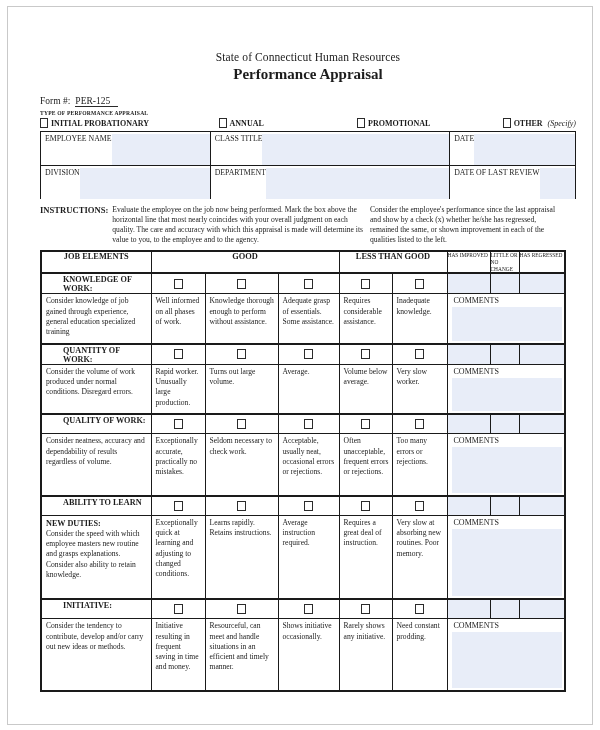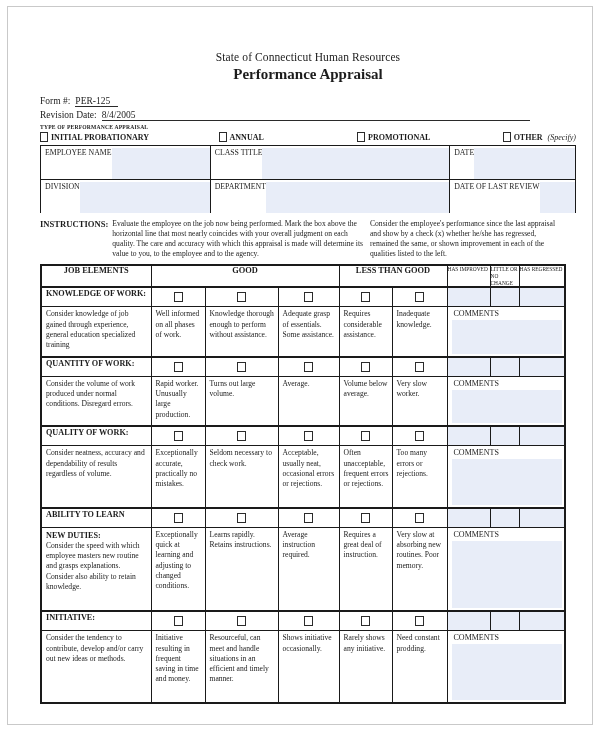--- a/index.html
+++ b/index.html
@@ -58,21 +58,21 @@
   .instr-text { font-size:7.6px; line-height:1.32; }
   .instr-right { flex:1; font-size:7.6px; line-height:1.32; }
 
   
   .main-table { width:523px; margin-top:5px; border:2px solid var(--line); table-layout:fixed; }
   .main-table td { border:1px solid var(--line); padding:0; vertical-align:top; overflow:hidden; }
   .main-table thead td { border-bottom:2px solid var(--line); }
   .hdr-big { font-size:8.4px; font-weight:bold; text-align:center; vertical-align:bottom; padding:2px 1px 3px; }
   .hdr-small { font-size:5.4px; line-height:1.25; padding:2px 1px 0 2px; vertical-align:top; }
   tr.cbrow td { border-top:2px solid var(--line); height:13px; }
-  tr.cbrow td.el-title { font-size:8.2px; font-weight:bold; padding:1px 0 0 4px; }
+  tr.cbrow td.el-title { font-size:8.2px; font-weight:bold; padding:1px 0 0 21px; }
   td.cbc { text-align:center; vertical-align:middle; }
   td.cbc .cb { width:9px; height:10px; }
   td.chg { background:var(--shade); }
   td.desc { font-size:7.6px; line-height:1.35; padding:2px 4px 2px 4px; }
   td.desc .subtitle { display:block; font-size:8.2px; }
   td.rate { font-size:7.6px; line-height:1.35; padding:2px 3px 2px 4px; }
   td.comments { padding:0; }
   .comments-inner { display:flex; flex-direction:column; height:100%; }
   .comments-lbl { font-size:8px; padding:2px 0 0 6px; }
   .comments-fill { flex:1; background:var(--shade); margin:2px 2px 2px 4px; }
@@ -85,24 +85,20 @@
 <div class="page">
   <div class="content">
 
     <div class="org-line">State of Connecticut Human Resources</div>
     <div class="doc-title">Performance Appraisal</div>
 
     <div class="meta">
       <div class="meta-row">
         <span class="meta-label">Form #:</span>
         <span class="u">PER-125</span>
-      </div>
-      <div class="meta-row">
-        <span class="meta-label">Revision Date:</span>
-        <span class="rev-fill">8/4/2005</span>
       </div>
     </div>
 
     <div class="type-label">TYPE OF PERFORMANCE APPRAISAL</div>
     <div class="type-row">
       <span class="type-opt o0">
         <span class="cb"></span>
         <span>INITIAL PROBATIONARY</span>
       </span>
       <span class="type-opt o1">

